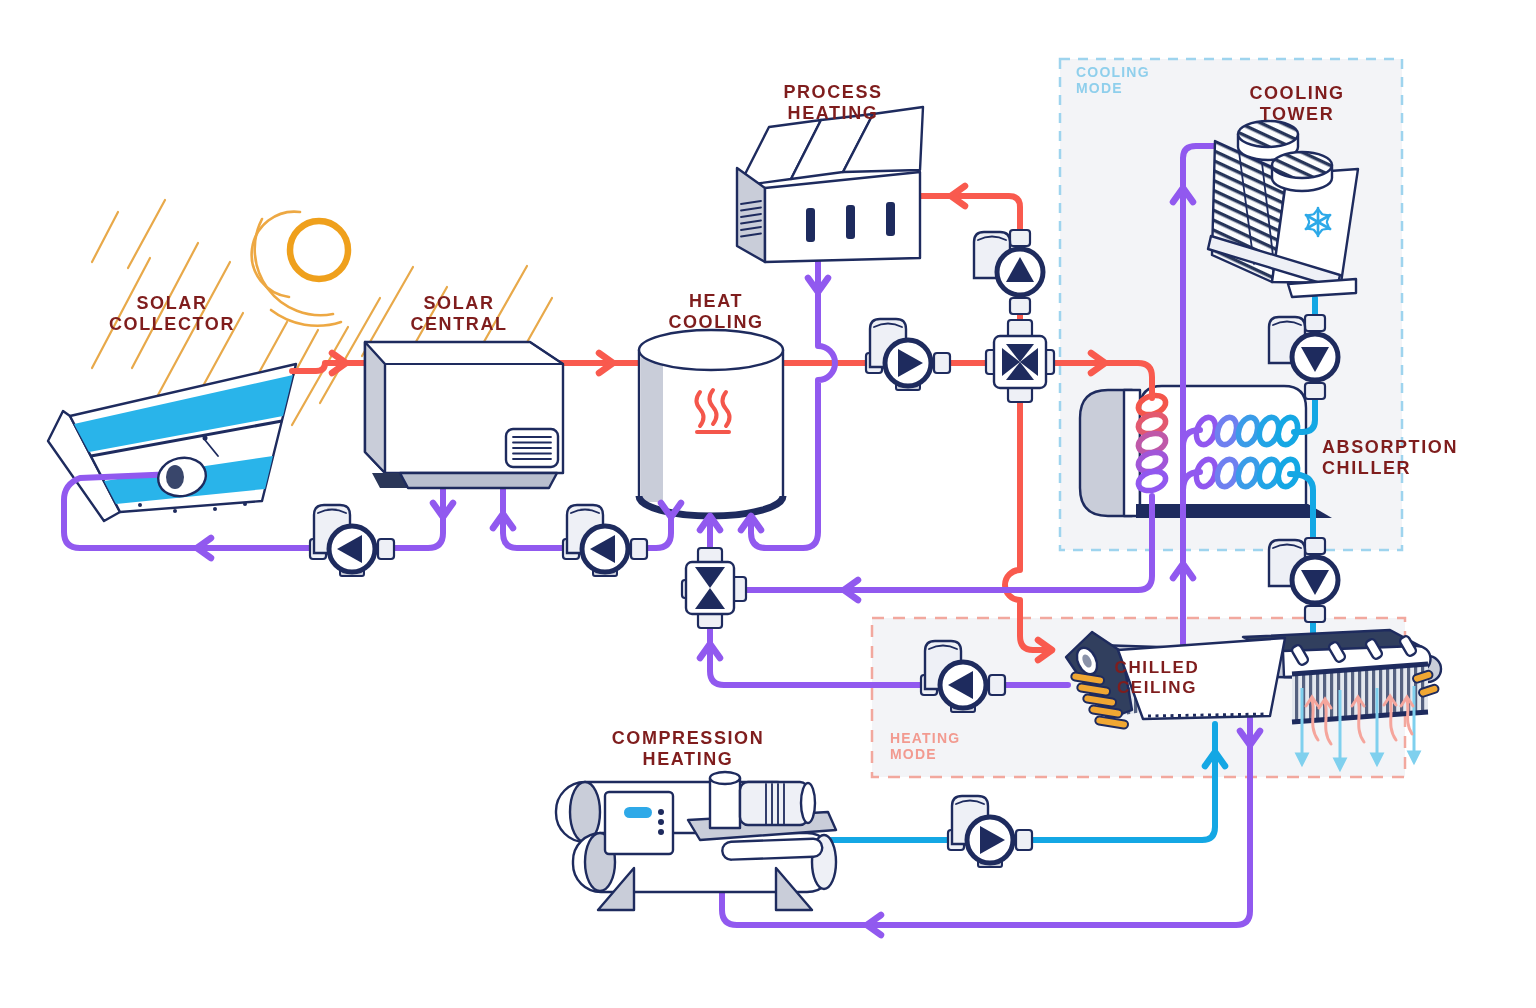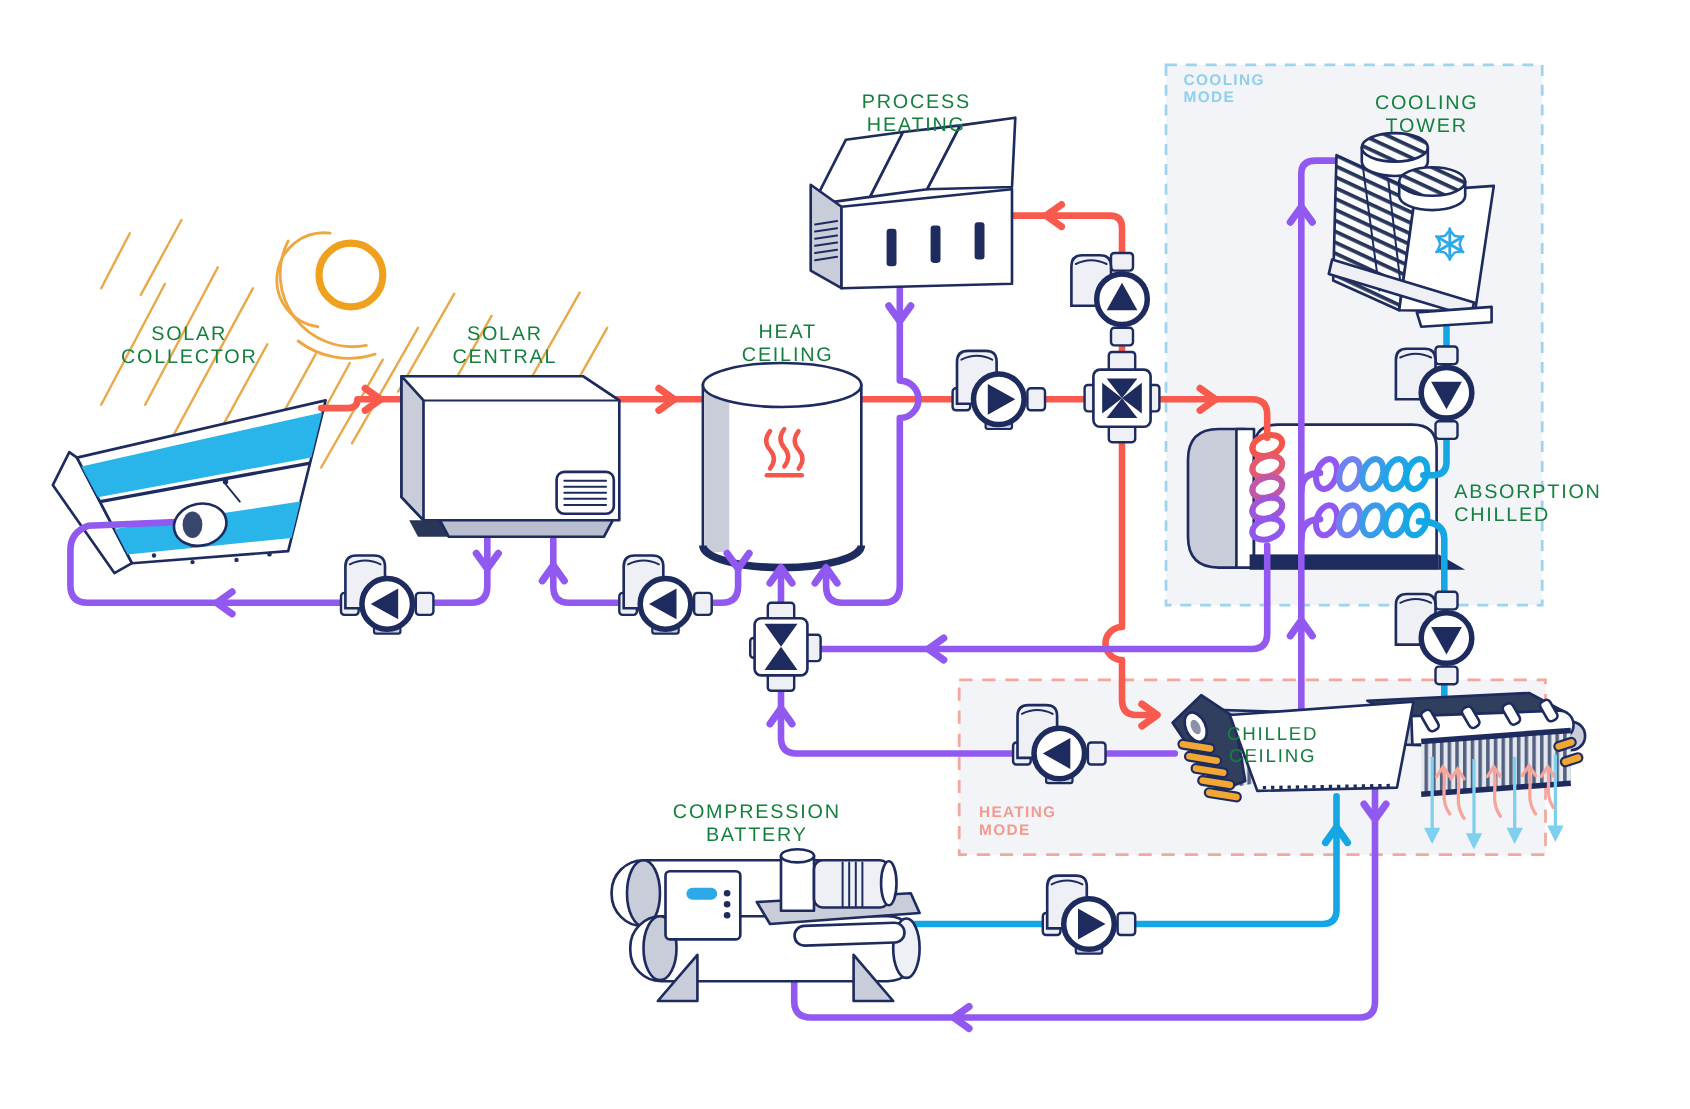--- a/index.html
+++ b/index.html
@@ -16,21 +16,21 @@
   .fw{fill:#ffffff}.fg{fill:#c9cdd9}.fn{fill:#1e2b5e}.fl{fill:#eef0f6}.fd{fill:#313f5e}
   .thin{fill:none;stroke:#1e2b5e;stroke-width:1.8;stroke-linecap:round}
   .stub{fill:#eef0f6;stroke:#1e2b5e;stroke-width:2.2}
   .foot{fill:#c9cdd9;stroke:#1e2b5e;stroke-width:2}
   .pbody{fill:#eef0f6;stroke:#1e2b5e;stroke-width:2.4}
   .pcirc{fill:#fff;stroke:#1e2b5e;stroke-width:5}
   .ptri{fill:#1e2b5e}
   .ray{stroke:#e8a94a;stroke-width:2.2;stroke-linecap:round}
   .arc{stroke:#eda843;stroke-width:2.6;fill:none;stroke-linecap:round}
   
-  .lbl{position:absolute;font-weight:400;color:#15803d;letter-spacing:1.6px;font-size:18px;
+  .lbl{position:absolute;font-weight:700;color:#7f1d1d;letter-spacing:1.6px;font-size:18px;
        line-height:21px;text-align:center;white-space:pre-line;transform:translateX(-50%);}
   .lbl.left{transform:none;text-align:left;}
   .mode{position:absolute;font-weight:700;font-size:14px;line-height:16px;letter-spacing:1.2px;
         white-space:pre-line;}
   .mode.cool{color:#8fcfec}
   .mode.heat{color:#f29a90}
 </style>
 </head>
 <body>
 
@@ -408,28 +408,28 @@
     <polygon class="ptri" points="710,588 695,567 725,567"></polygon>
     <polygon class="ptri" points="710,588 695,609 725,609"></polygon>
   </g>
 </svg>
 
   <div class="lbl" style="left:172px;top:293px">SOLAR
 COLLECTOR</div>
   <div class="lbl" style="left:459px;top:293px">SOLAR
 CENTRAL</div>
   <div class="lbl" style="left:716px;top:291px">HEAT
-CEILING</div>
+COOLING</div>
   <div class="lbl" style="left:833px;top:82px">PROCESS
 HEATING</div>
   <div class="lbl" style="left:1297px;top:83px">COOLING
 TOWER</div>
   <div class="lbl left" style="left:1322px;top:437px">ABSORPTION
-CHILLED</div>
+CHILLER</div>
   <div class="lbl" style="left:1157px;top:658px;font-size:17px;line-height:20px">CHILLED
 CEILING</div>
   <div class="lbl" style="left:688px;top:728px">COMPRESSION
-BATTERY</div>
+HEATING</div>
   <div class="mode cool" style="left:1076px;top:64px">COOLING
 MODE</div>
   <div class="mode heat" style="left:890px;top:730px">HEATING
 MODE</div>
 </div>
 
 </body></html>

